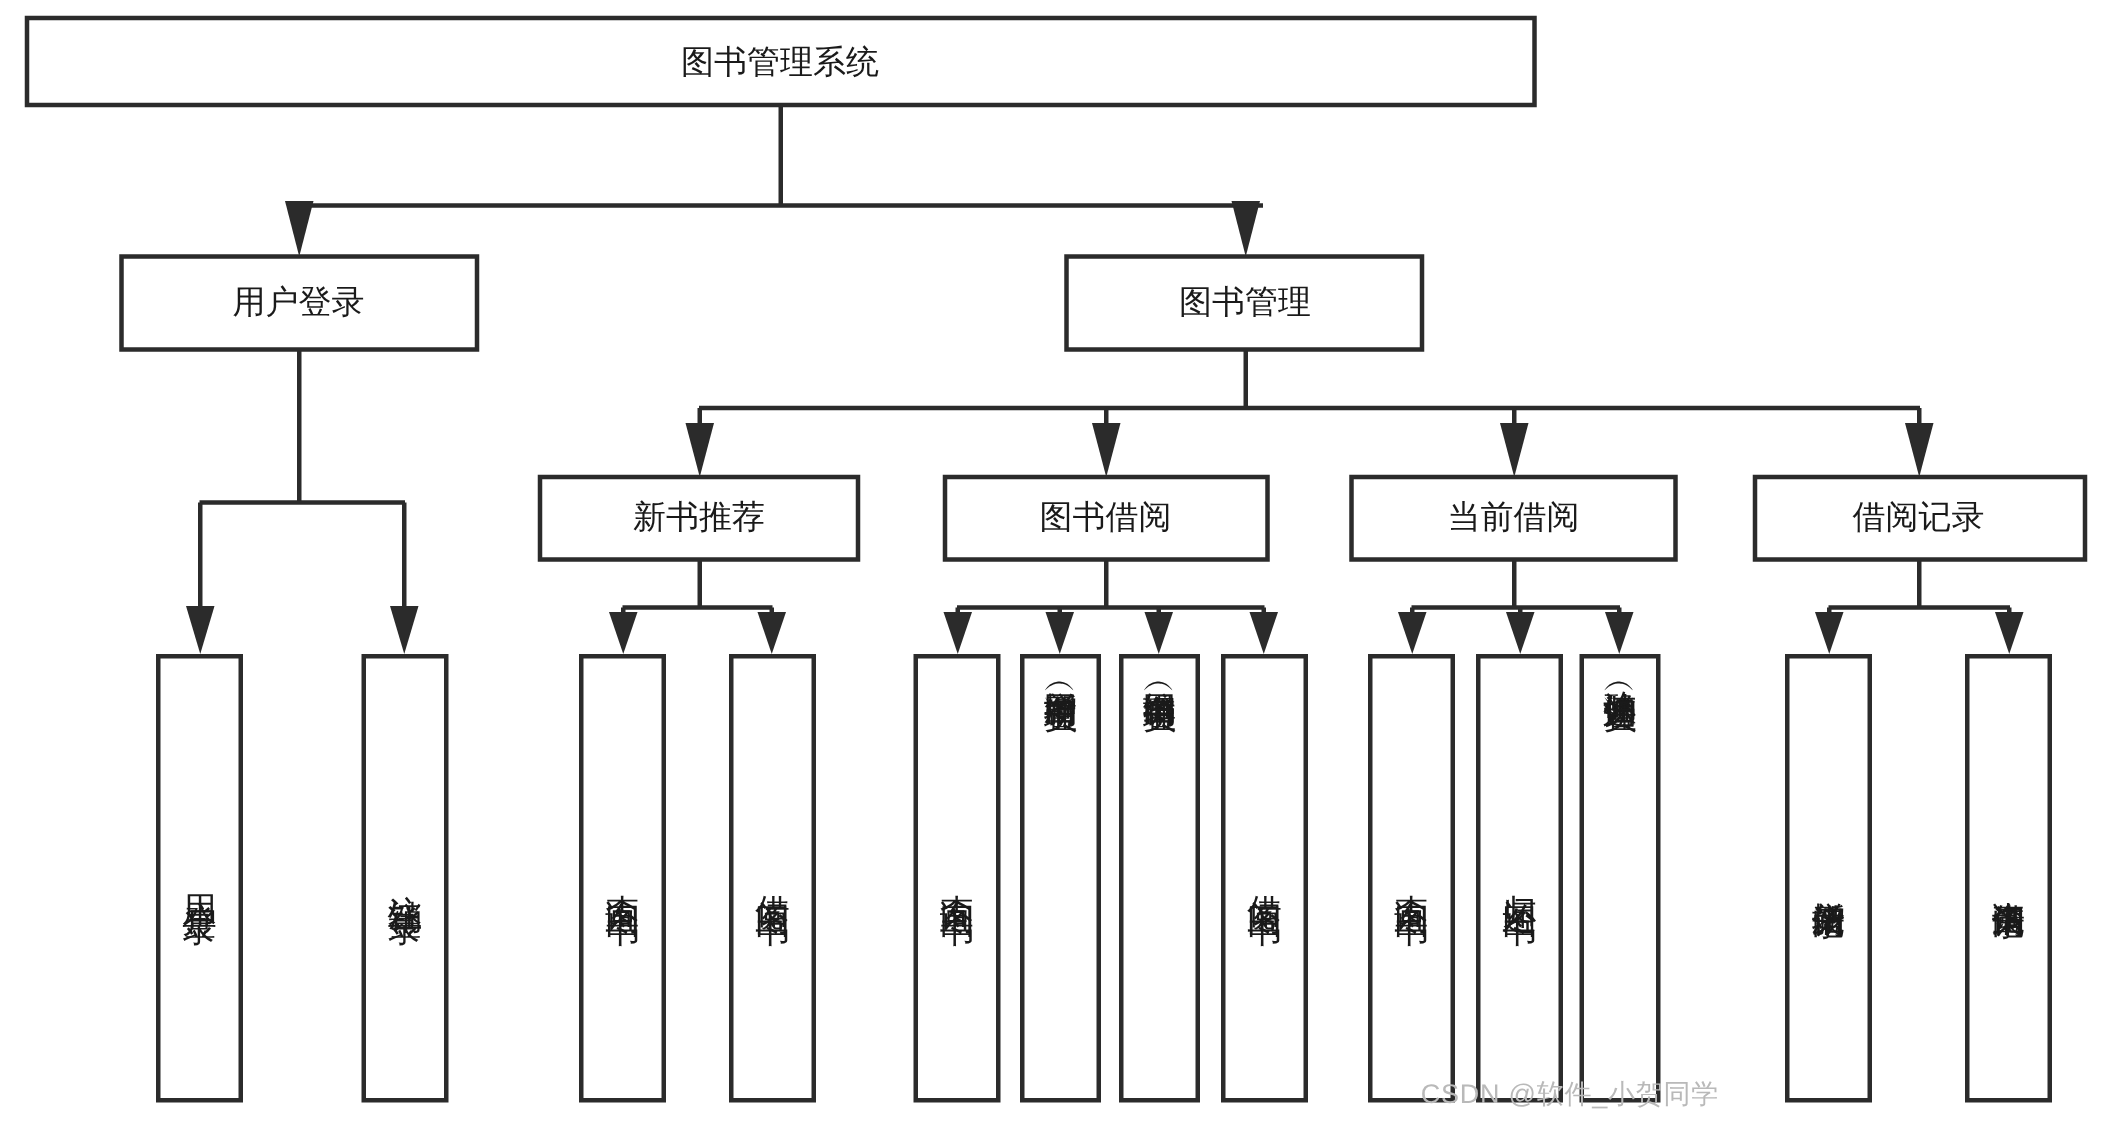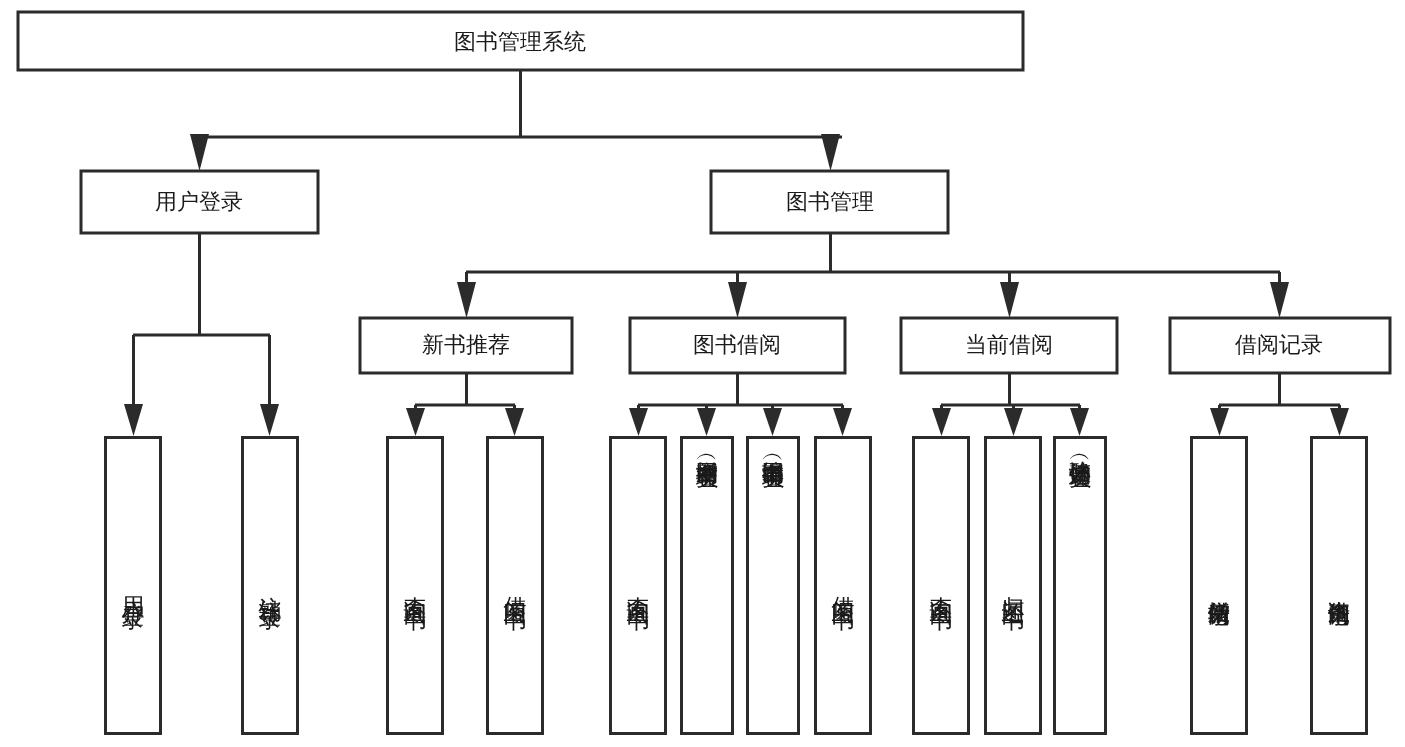--- a/index.html
+++ b/index.html
@@ -252,14 +252,15 @@
   </div>
 
   <div class="vert-node" style="left:1190px; top:436px; width:58px; height:299px;">
     <div class="vert-text tight">新增借阅记录</div>
   </div>
 
   <div class="vert-node" style="left:1310px; top:436px; width:58px; height:299px;">
     <div class="vert-text tight">查询借阅记录</div>
   </div>
 
+  <div id="watermark">CSDN @软件_小贺同学</div>
 
 </div>
 
 </body></html>

